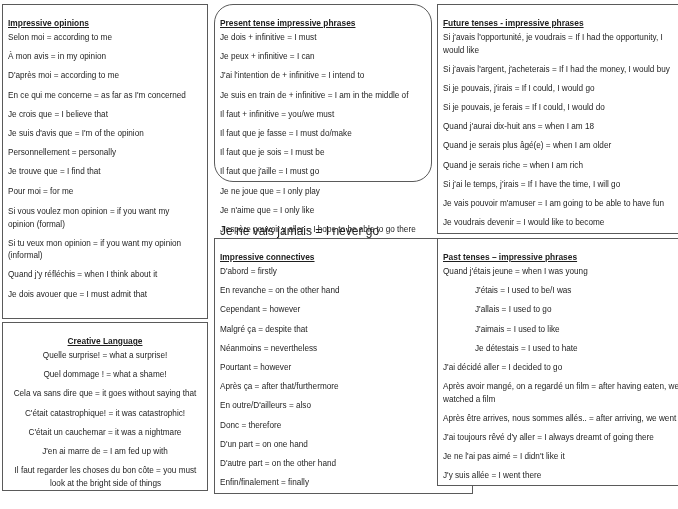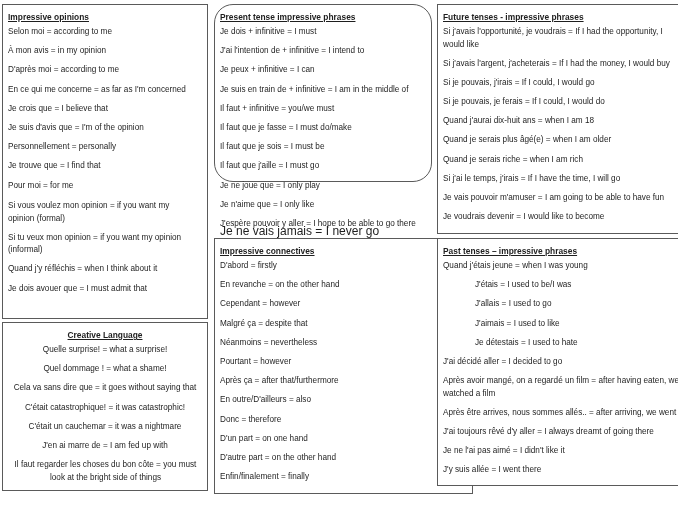--- a/index.html
+++ b/index.html
@@ -11,21 +11,21 @@
   }
   .box {
     position: absolute;
     border: 1.5px solid #5a5a5a;
     background: #ffffff;
     box-sizing: border-box;
     padding: 3px 5px 0 5px;
   }
   .box-title {
     font-size: 8.4px; font-weight: bold; text-decoration: underline;
-    height: 18px; line-height: 18px; white-space: nowrap;
+    height: 18px; line-height: 18px; white-space: nowrap; margin-top: 6px;
   }
   .row {
     font-size: 8.2px; line-height: 12.5px; white-space: nowrap;
     margin-bottom: 6.7px;
   }
   .row.wrap { white-space: normal; }
   .row.indent { padding-left: 32px; }
   .floating {
     position: absolute; font-size: 12px; line-height: 12px; white-space: nowrap;
   }
@@ -57,22 +57,22 @@
   <div class="row">Cela va sans dire que = it goes without saying that</div>
   <div class="row">C'était catastrophique! = it was catastrophic!</div>
   <div class="row">C'était un cauchemar = it was a nightmare</div>
   <div class="row">J'en ai marre de = I am fed up with</div>
   <div class="row wrap" style="width:195px;">Il faut regarder les choses du bon côte = you must look at the bright side of things</div>
 </div>
 
 <div class="box" style="left:214px;top:4px;width:218px;height:178px;border-radius:19px;">
   <div class="box-title">Present tense impressive phrases</div>
   <div class="row">Je dois + infinitive = I must</div>
+  <div class="row">Je peux + infinitive = I can</div>
   <div class="row">J'ai l'intention de + infinitive = I intend to</div>
-  <div class="row">Je peux + infinitive = I can</div>
   <div class="row">Je suis en train de + infinitive = I am in the middle of</div>
   <div class="row">Il faut + infinitive = you/we must</div>
   <div class="row">Il faut que je fasse = I must do/make</div>
   <div class="row">Il faut que je sois = I must be</div>
   <div class="row">Il faut que j'aille = I must go</div>
   <div class="row">Je ne joue que = I only play</div>
   <div class="row">Je n'aime que = I only like</div>
   <div class="row">J'espère pouvoir y aller = I hope to be able to go there</div>
 </div>
 

